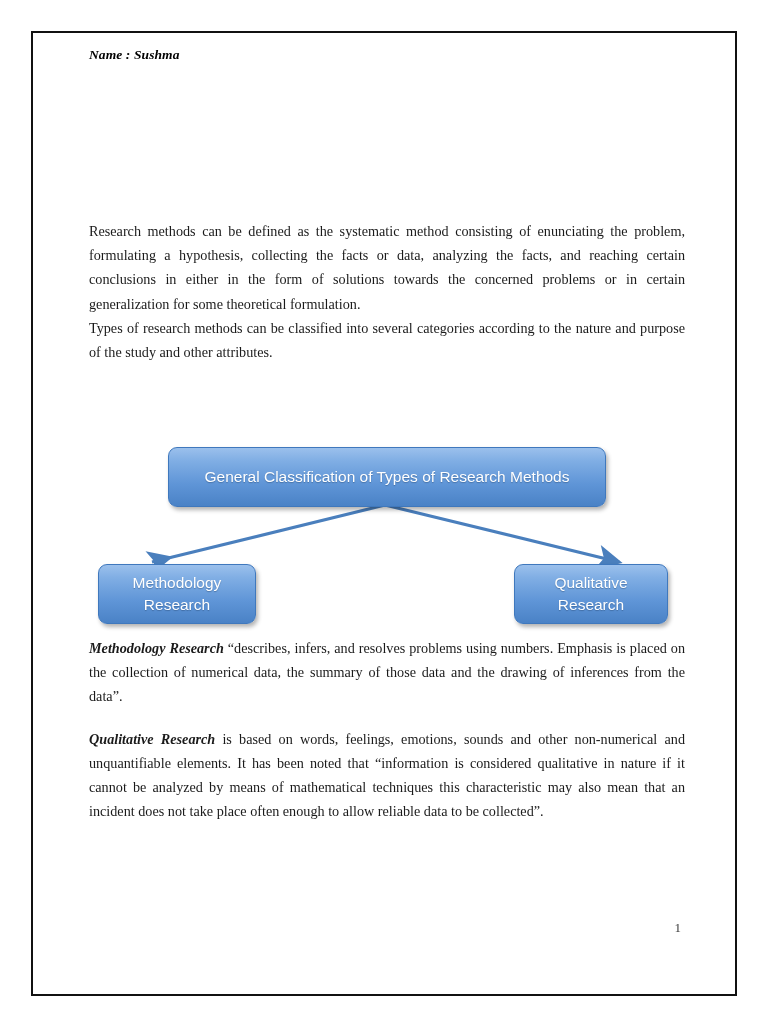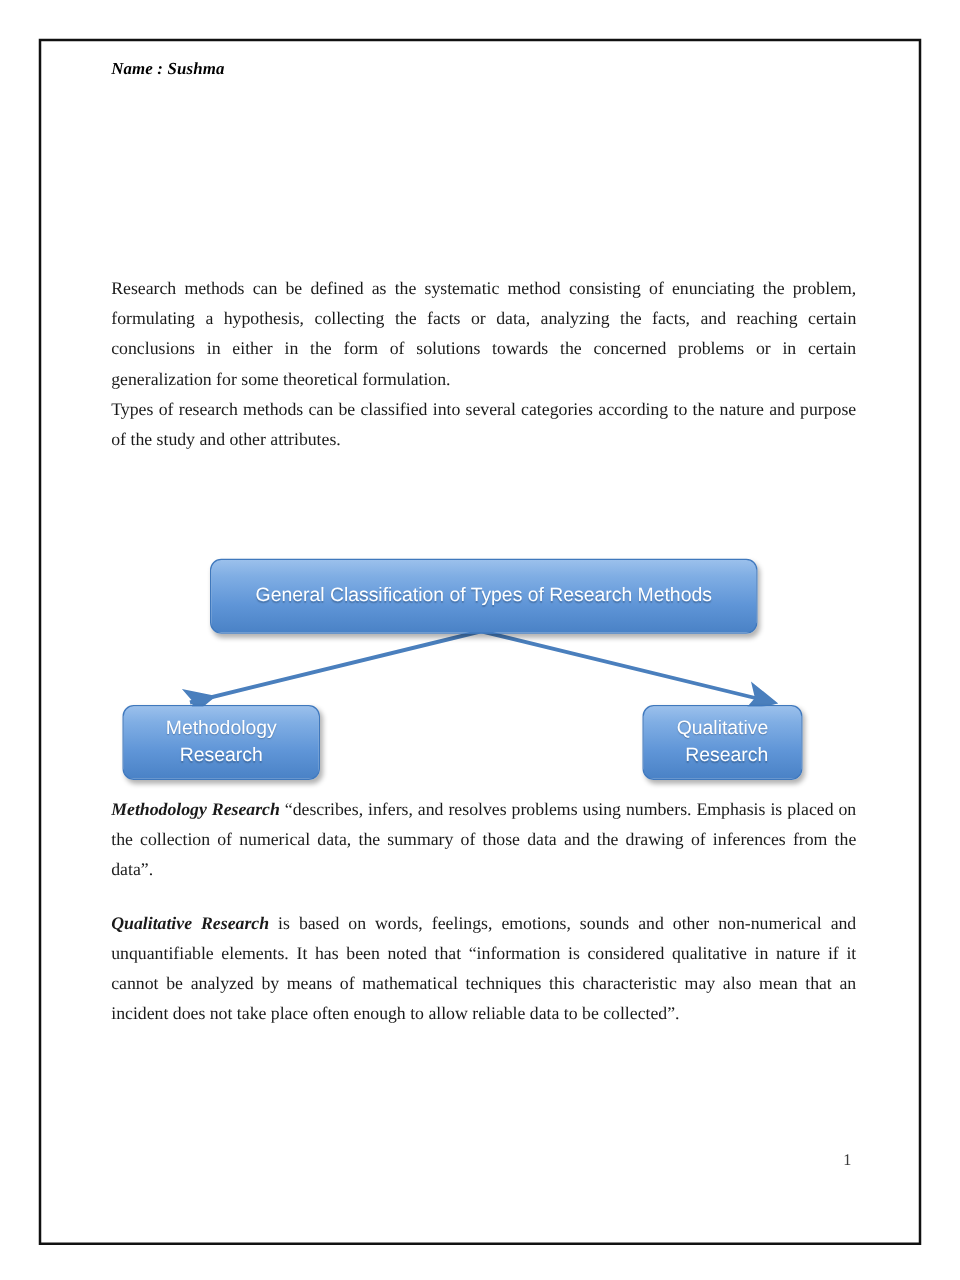--- a/index.html
+++ b/index.html
@@ -131,23 +131,22 @@
   #node-left {
     left: 65px;
     top: 127px;
     width: 158px;
     height: 60px;
   }
 
   #node-right {
     left: 481px;
     top: 127px;
-    width: 128px;
+    width: 154px;
     height: 60px;
-    text-align: right;
   }
 
   #arrows {
     position: absolute;
     left: 0;
     top: 0;
     width: 706px;
     height: 220px;
     z-index: 1;
   }

